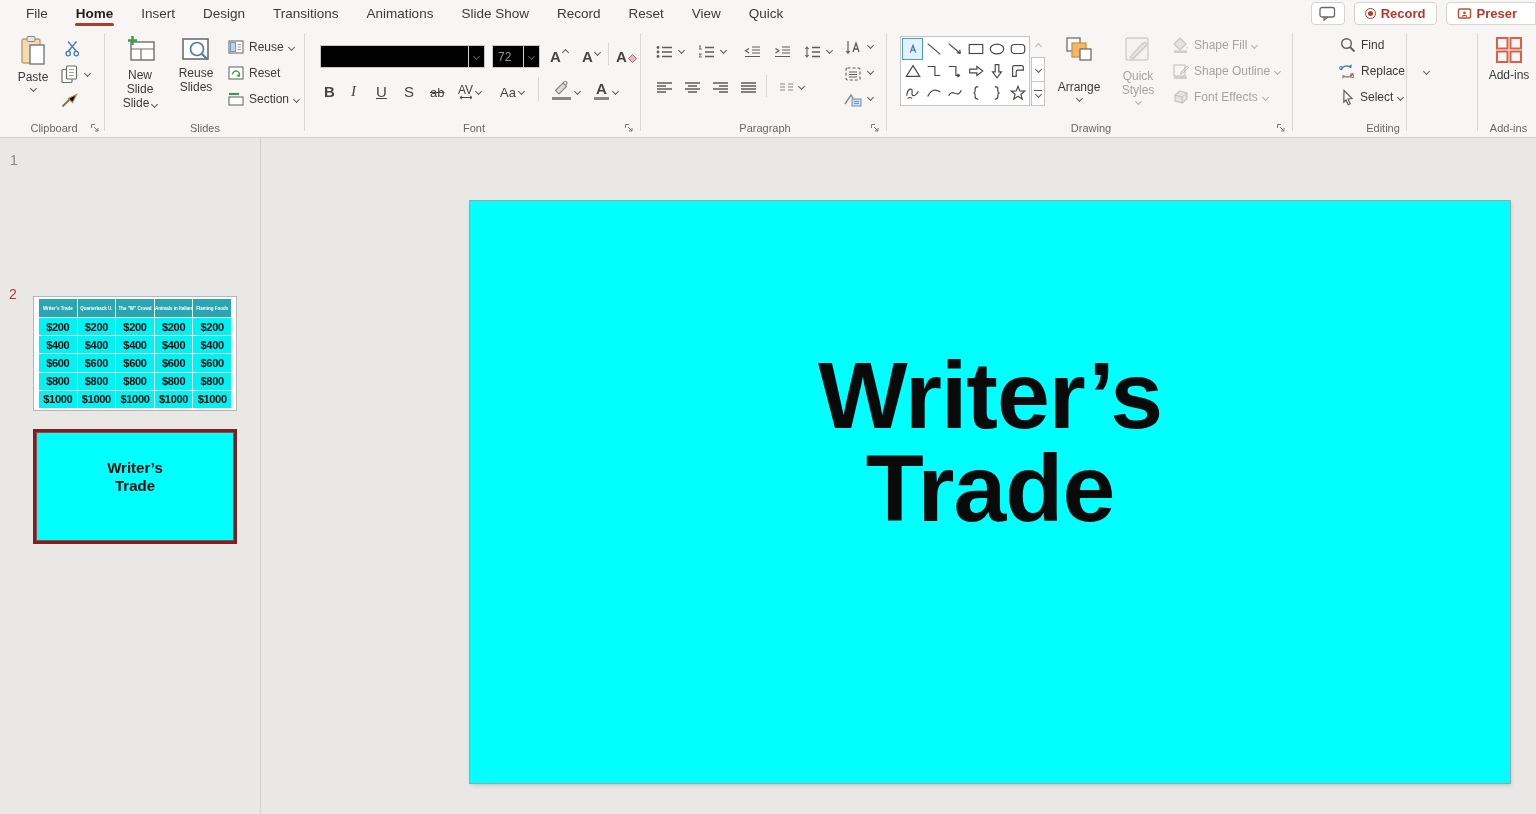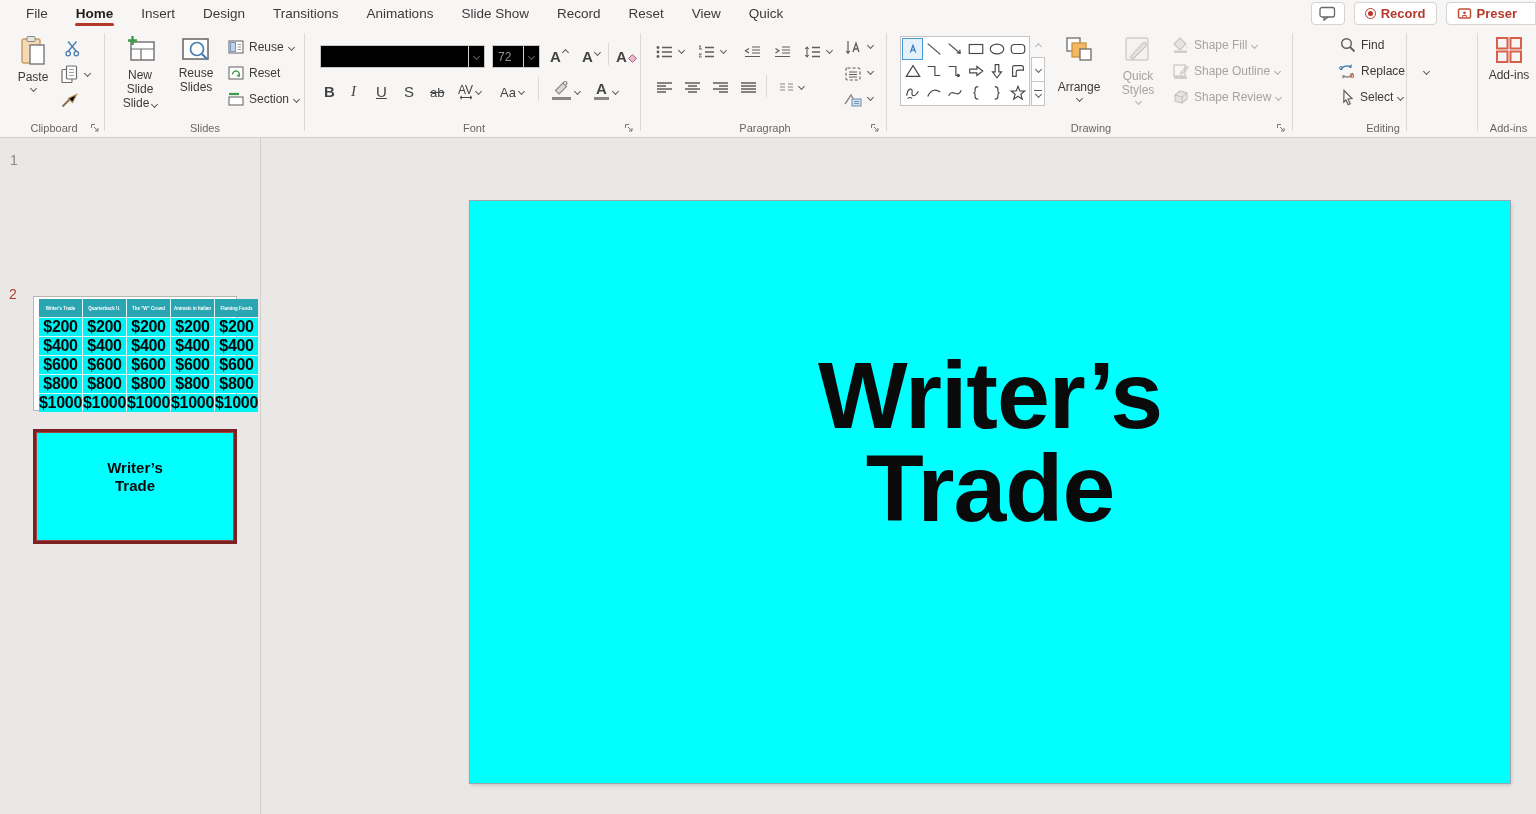--- a/index.html
+++ b/index.html
@@ -50,21 +50,21 @@
   .gs-btn { flex:1; display:flex; align-items:center; justify-content:center; border:1px solid #c6c4c2; background:#fdfdfd; margin-top:-1px; }
   .gs-btn:first-child { border:none; background:transparent; }
 
   
   .panel { position:absolute; left:0; top:138px; width:261px; height:676px; background:#e9e8e6; border-right:1px solid #d2d0cd; }
   .thumb-num { position:absolute; font-size:14px; color:#8a8886; }
   .thumb-num.sel { color:#b5392a; }
   .thumb1 { position:absolute; left:33px; top:158px; width:204px; height:115px; background:#fff; border:1px solid #b8b6b3; padding:2px 5px; }
   .jtable { width:100%; height:100%; display:grid; grid-template-columns:repeat(5,1fr); grid-template-rows:18px repeat(5,1fr); gap:1px; background:#dff6f6; }
   .jh { background:#2aa5b2; color:#fff; font-size:4.5px; line-height:5px; font-weight:bold; display:flex; align-items:center; justify-content:center; text-align:center; overflow:hidden; }
-  .jc { background:#00f2f2; color:#0a0a0a; font-size:16px; font-weight:800; display:flex; align-items:center; justify-content:center; letter-spacing:-0.3px; }
+  .jc { background:#00f2f2; color:#0a0a0a; font-size:11px; font-weight:800; display:flex; align-items:center; justify-content:center; letter-spacing:-0.3px; }
   .thumb2 { position:absolute; left:33px; top:291px; width:204px; height:115px; background:#00ffff; border:3px solid #7c2121; box-shadow:inset 0 0 0 1px #a84040; }
   .thumb2-title { position:absolute; left:0; right:0; top:27px; text-align:center; font-size:15px; line-height:18px; font-weight:bold; color:#0a0a0a; }
 
   
   .slide { position:absolute; left:470px; top:201px; width:1040px; height:582px; background:#00ffff;
            box-shadow:0 0 0 1px #9aa6aa, 1px 2px 4px rgba(0,0,0,.18); }
   .slide-title { position:absolute; left:0; right:0; top:148px; text-align:center;
                  font-size:95px; line-height:93px; font-weight:bold; color:#0a0a0a; letter-spacing:-1px; }
 
   svg { display:block; }
@@ -542,21 +542,21 @@
       <span>Shape Outline</span>
       <i class="chev" style="border-color:#b0aeac"></i>
     </div>
     <div class="smallrow dis" style="left:280px;top:60px">
       <span>
         <svg width="17" height="16" viewBox="0 0 17 16">
             <path d="M3 6 L8 2 L15 4 L15 10 L10 14 L3 12 Z" fill="#d8d6d3" stroke="#a8a6a4" stroke-width="1.2"></path>
             <path d="M3 6 L10 8 L10 14 M10 8 L15 4" fill="none" stroke="#a8a6a4" stroke-width="1"></path>
           </svg>
       </span>
-      <span>Shape Review</span>
+      <span>Font Effects</span>
       <i class="chev" style="border-color:#b0aeac"></i>
     </div>
     <div class="grp-label"><span>Drawing</span></div>
     <span class="launcher" style="right:4px">
       <svg width="10" height="10" viewBox="0 0 10 10">
           <path d="M1.5 1.5 h3.5 M1.5 1.5 v3.5" stroke="#7a7876" fill="none"></path>
           <path d="M4 4 L8 8 M8 8 v-3 M8 8 h-3" stroke="#7a7876" fill="none"></path>
         </svg>
     </span>
   </div>

